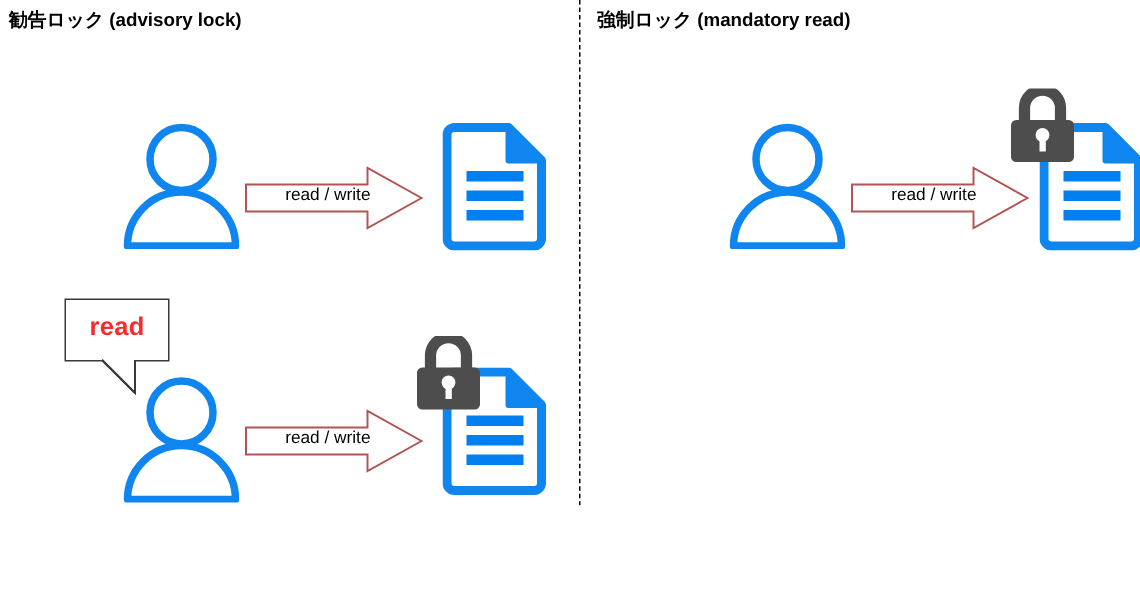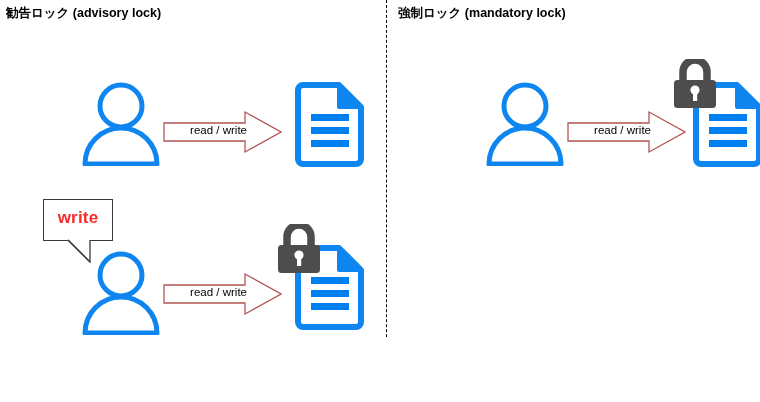--- a/index.html
+++ b/index.html
@@ -93,21 +93,21 @@
   .bubble-tail { position: absolute; left: 0; top: 40px; }
   .bubble-tail svg { display: block; }
 </style>
 </head>
 <body>
 
 <div id="canvas">
 
   <div class="panel-title" id="title-left">勧告ロック (advisory lock)</div>
 
-  <div class="panel-title" id="title-right">強制ロック (mandatory lock)</div>
+  <div class="panel-title" id="title-right">強制ロック (mandatory read)</div>
 
   <div id="divider"></div>
 
   <div class="fig person" style="left:76px; top:80px;">
     <svg width="90" height="86" viewBox="0 0 90 86">
       <circle cx="45" cy="26" r="21" fill="none" stroke="#0f86ef" stroke-width="5"></circle>
       <path d="M9 84 A36 36 0 0 1 81 84 Z" fill="none" stroke="#0f86ef" stroke-width="5" stroke-linejoin="round"></path>
     </svg>
   </div>
 
@@ -123,21 +123,21 @@
       <path d="M8 3 L44 3 L66 25 L66 77 A5 5 0 0 1 61 82 L8 82 A5 5 0 0 1 3 77 L3 8 A5 5 0 0 1 8 3 Z" fill="#ffffff" stroke="#0f86ef" stroke-width="6" stroke-linejoin="round"></path>
       <path d="M44 3 L44 25 L66 25 Z" fill="#0f86ef" stroke="#0f86ef" stroke-width="4" stroke-linejoin="round"></path>
       <rect x="16" y="32" width="38" height="7" fill="#0080f0"></rect>
       <rect x="16" y="45" width="38" height="7" fill="#0080f0"></rect>
       <rect x="16" y="58" width="38" height="7" fill="#0080f0"></rect>
     </svg>
   </div>
 
   <div class="bubble-wrap" style="left:43px; top:199px; width:92px; height:62px;">
     <div class="bubble-box"></div>
-    <div class="bubble-text">write</div>
+    <div class="bubble-text">read</div>
     <div class="bubble-tail">
       <svg width="60" height="26" viewBox="0 0 60 26">
         <path d="M25 1 L47 23 L47 1" fill="#ffffff" stroke="#3a3a3a" stroke-width="1.3" stroke-linejoin="miter"></path>
         <line x1="25" y1="1" x2="47" y2="23" stroke="#3a3a3a" stroke-width="1.3"></line>
       </svg>
     </div>
   </div>
 
   <div class="fig person" style="left:76px; top:249px;">
     <svg width="90" height="86" viewBox="0 0 90 86">

